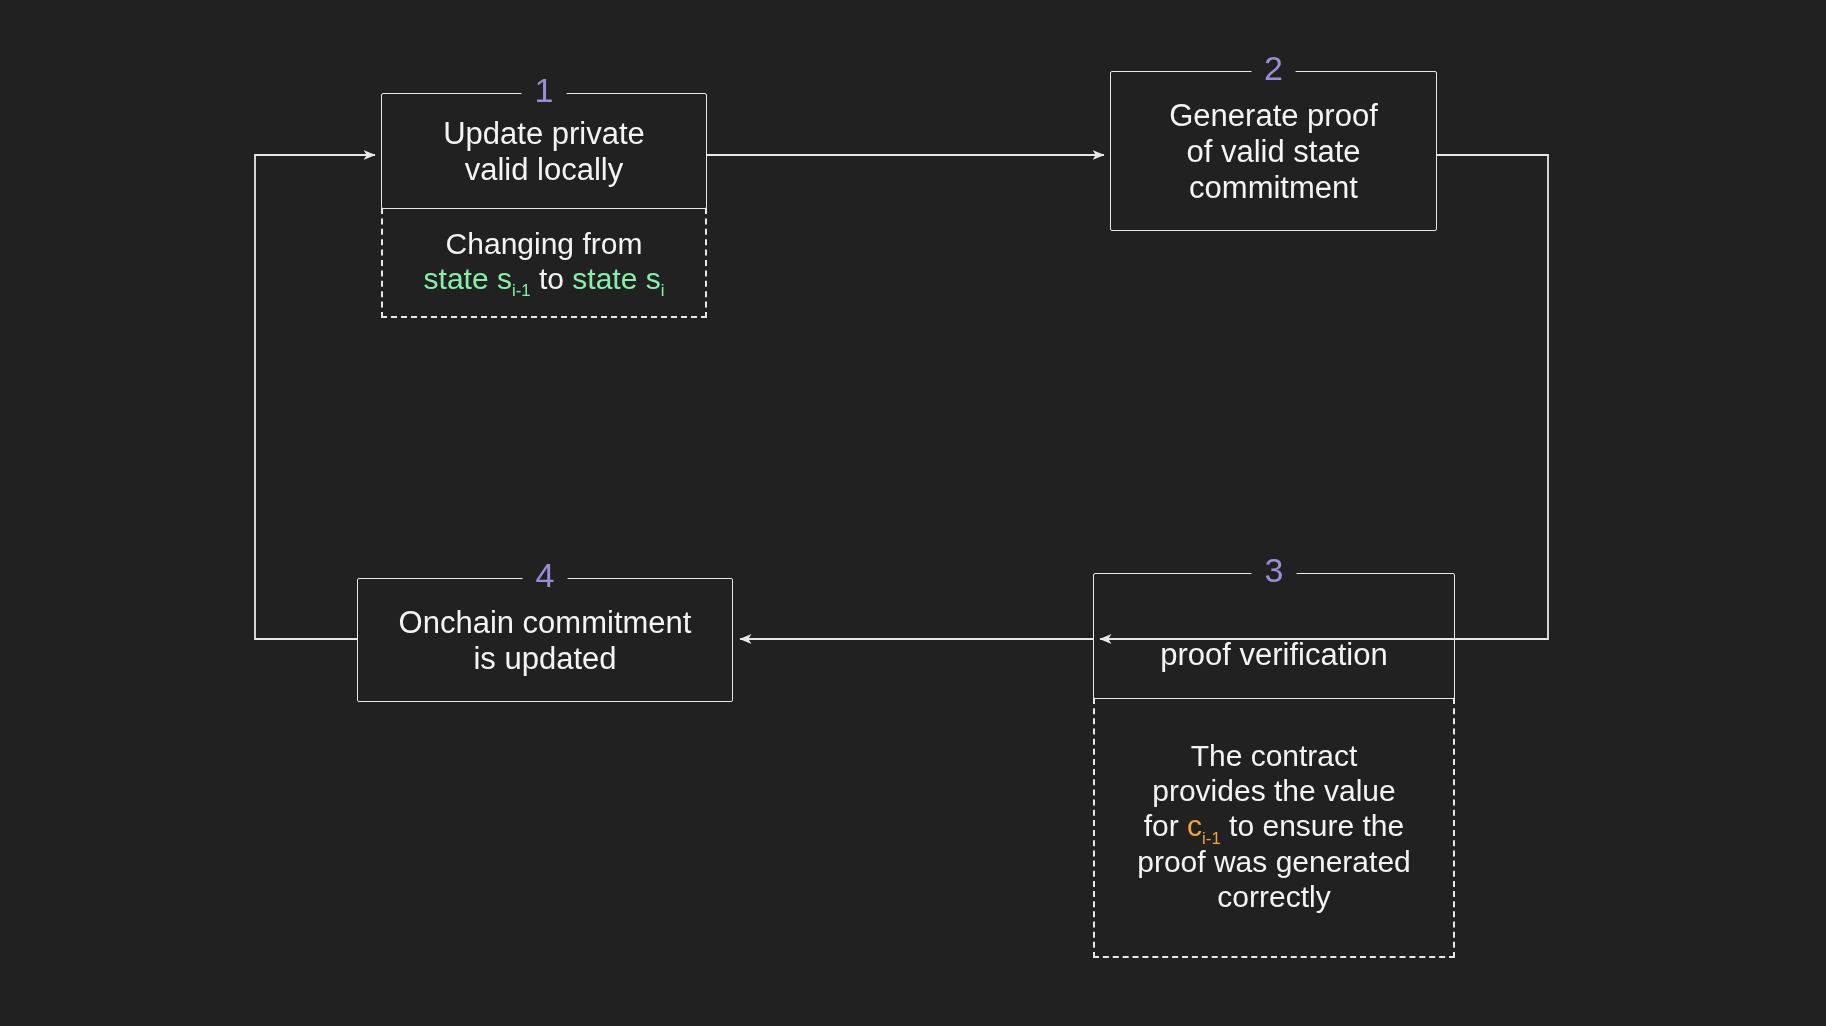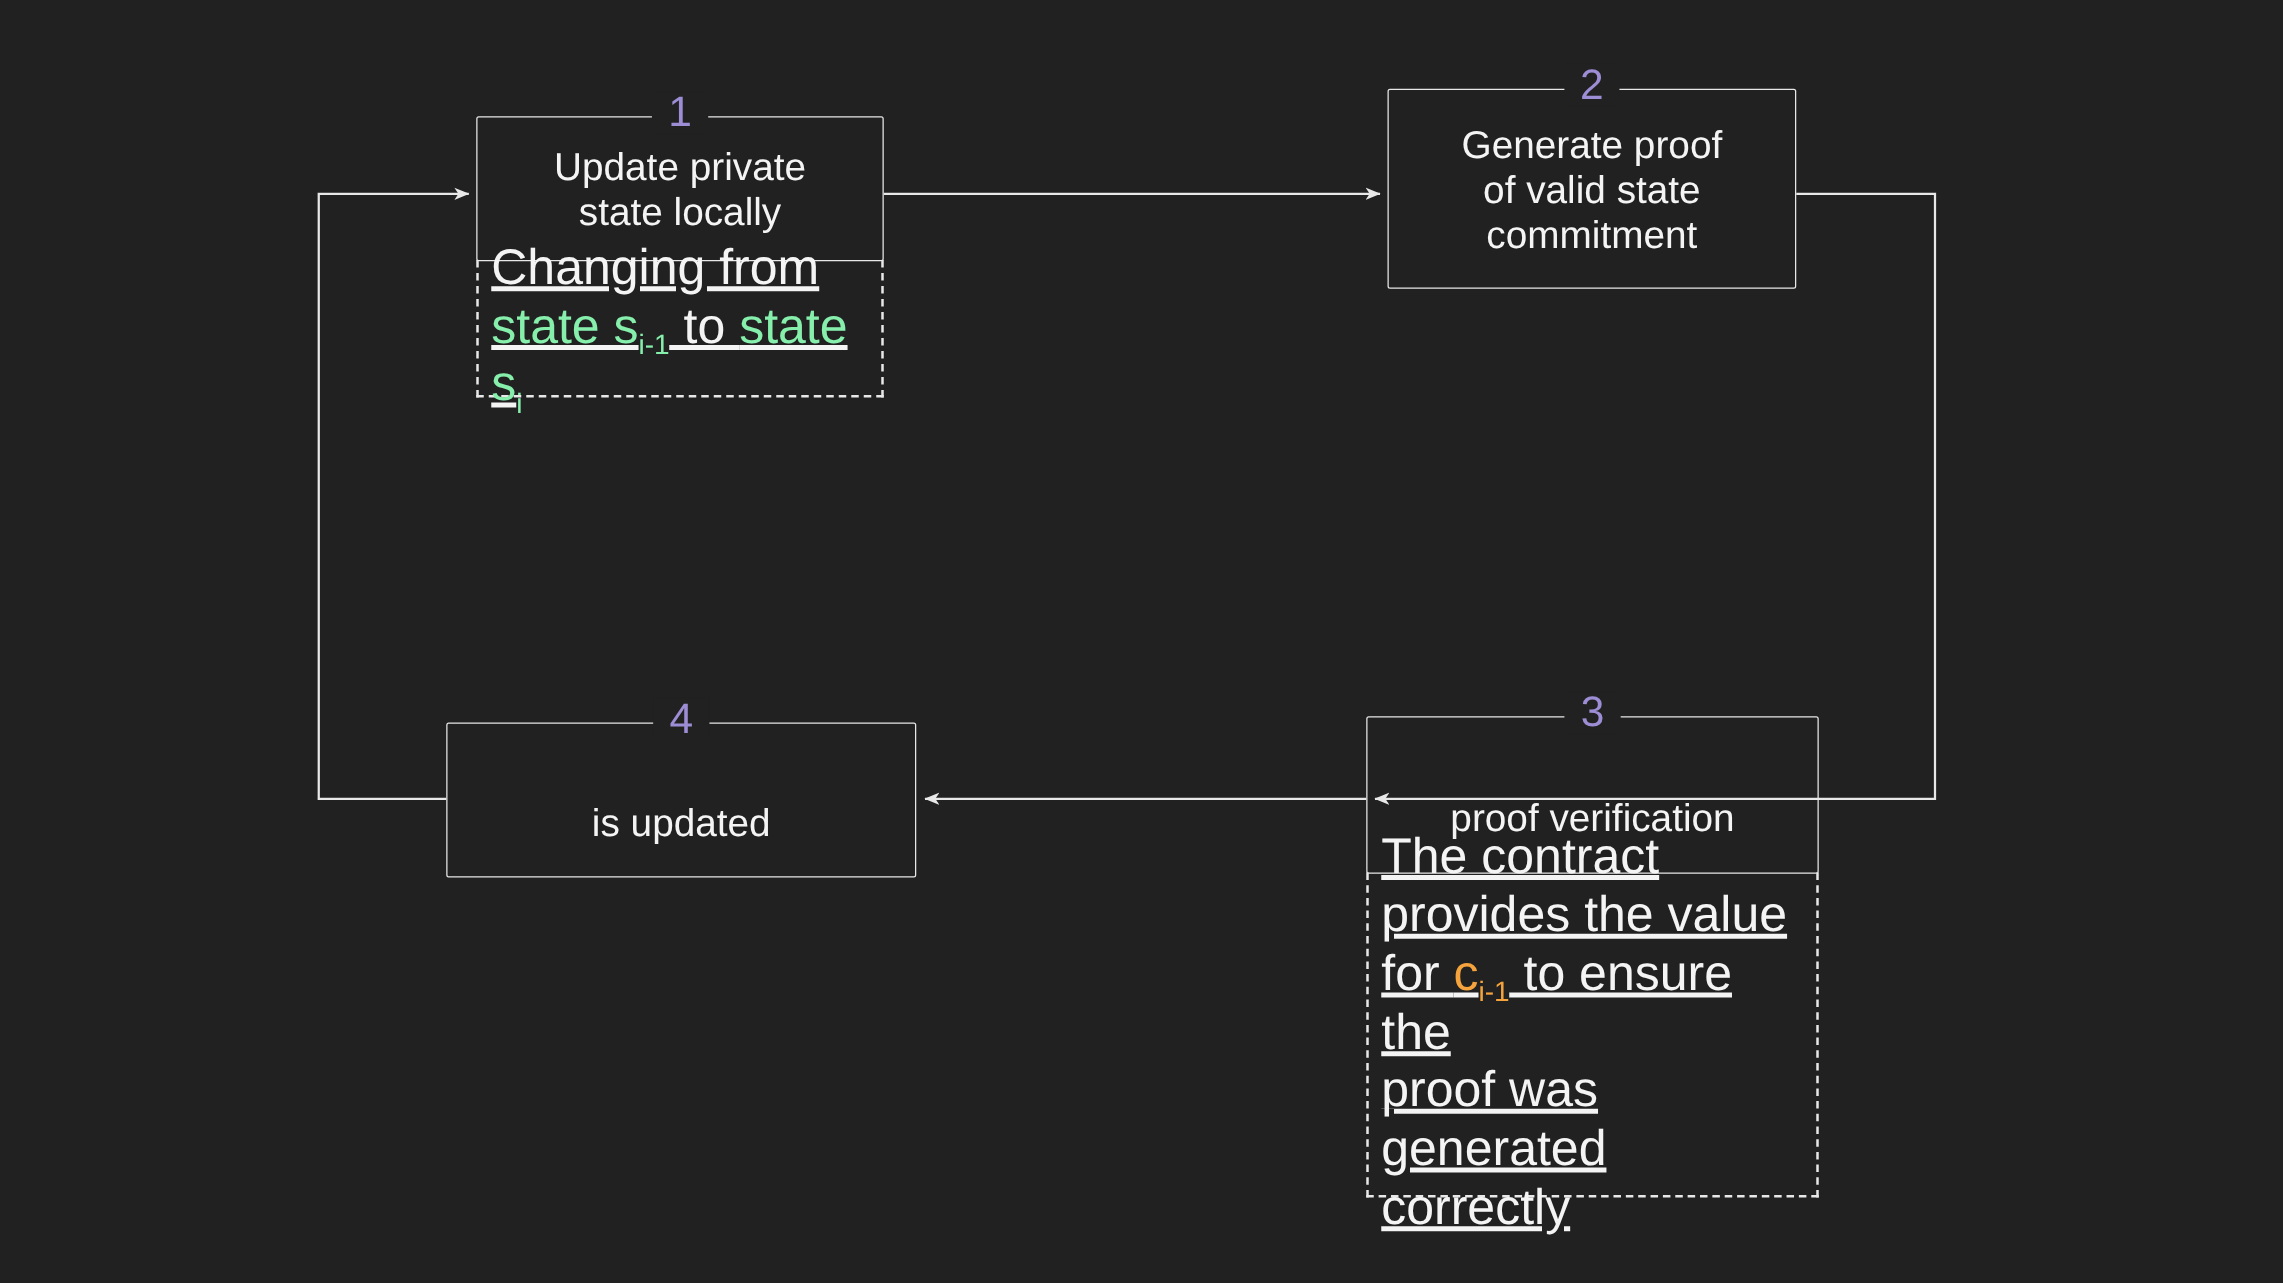--- a/index.html
+++ b/index.html
@@ -62,26 +62,26 @@
     z-index: 3;
   }
   .step .body {
     position: relative;
     box-sizing: border-box;
     border: 2px dashed #e8e8e8;
     border-top: none;
     display: flex;
     align-items: center;
     justify-content: center;
+    text-align: center;
     line-height: 1.17;
-    font-size: 40px;
+    font-size: 30px;
     color: #f4f4f4;
     padding: 12px 10px 14px 10px;
     margin-top: -1px;
-    text-decoration: underline;
   }
   .step .body .inner { width: 100%; }
 
   .cy { color: #86efac; margin-top: 24px; }
   .og { color: #f5a33c; }
 
   sub {
     font-size: 0.56em;
     vertical-align: baseline;
     position: relative;
@@ -108,21 +108,21 @@
     <path d="M1093,639 L740,639" fill="none" stroke="#e8e8e8" stroke-width="1.8" marker-end="url(#ah)"></path>
 
     <path d="M357,639 L255,639 L255,155 L375,155" fill="none" stroke="#e8e8e8" stroke-width="1.8" marker-end="url(#ah)"></path>
   </svg>
 
   <div class="step" id="step1" style="left:381px; top:93px; width:326px;">
     <div class="head" style="height:116px;">
       <span class="legend">1</span>
       <span>
         <span>Update private</span><br>
-        <span>state locally</span>
+        <span>valid locally</span>
       </span>
     </div>
     <div class="body" style="height:110px;">
       <div class="inner">
         Changing from<br><span class="cy">state s<sub>i-1</sub></span> to <span class="cy">state s<sub>i</sub></span>
       </div>
     </div>
   </div>
 
   <div class="step" id="step2" style="left:1110px; top:71px; width:327px;">
@@ -152,19 +152,19 @@
         proof was generated<br>
         correctly
       </div>
     </div>
   </div>
 
   <div class="step" id="step4" style="left:357px; top:578px; width:376px;">
     <div class="head" style="height:124px;">
       <span class="legend">4</span>
       <span>
-        <br>
+        <span>Onchain commitment</span><br>
         <span>is updated</span>
       </span>
     </div>
   </div>
 
 </div>
 
 </body></html>

